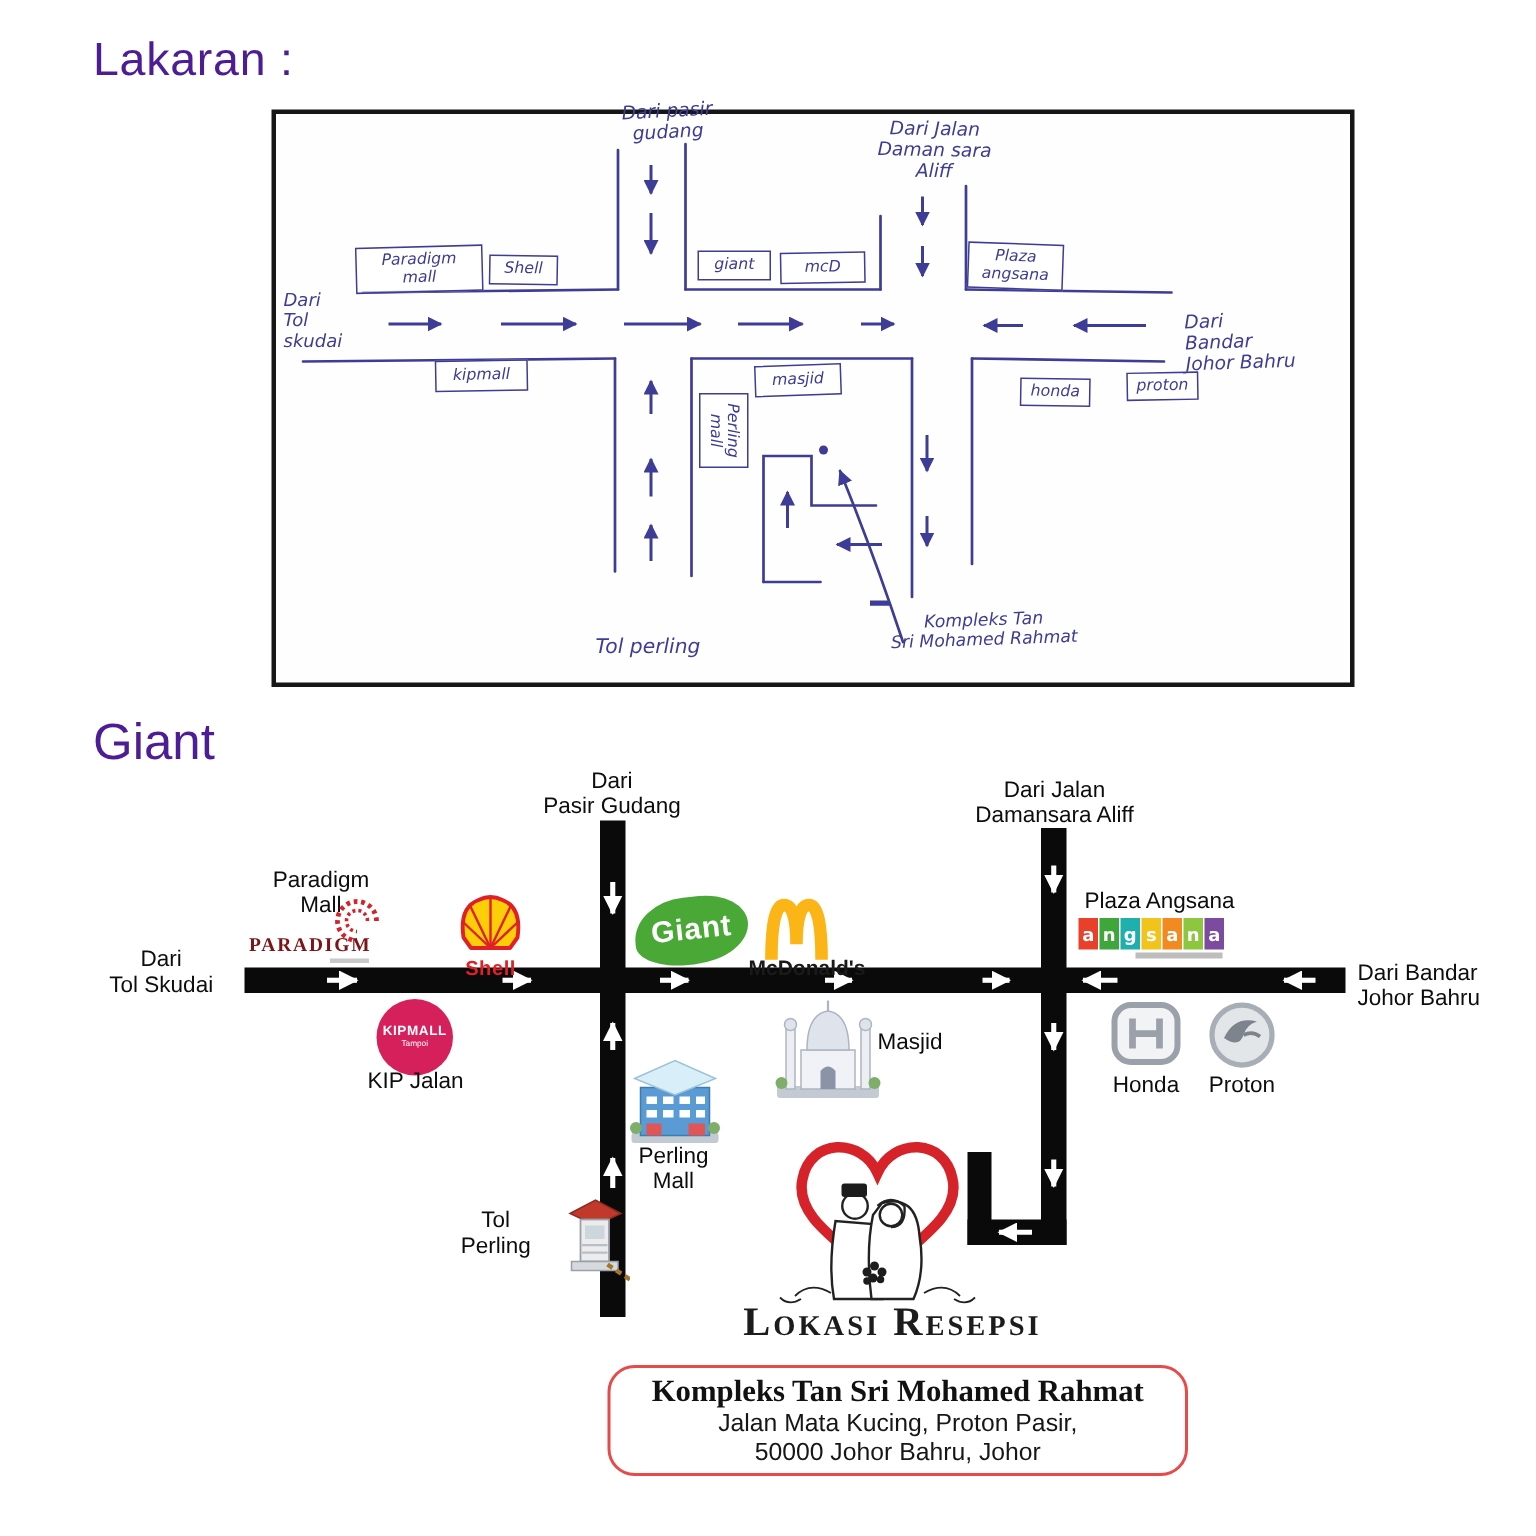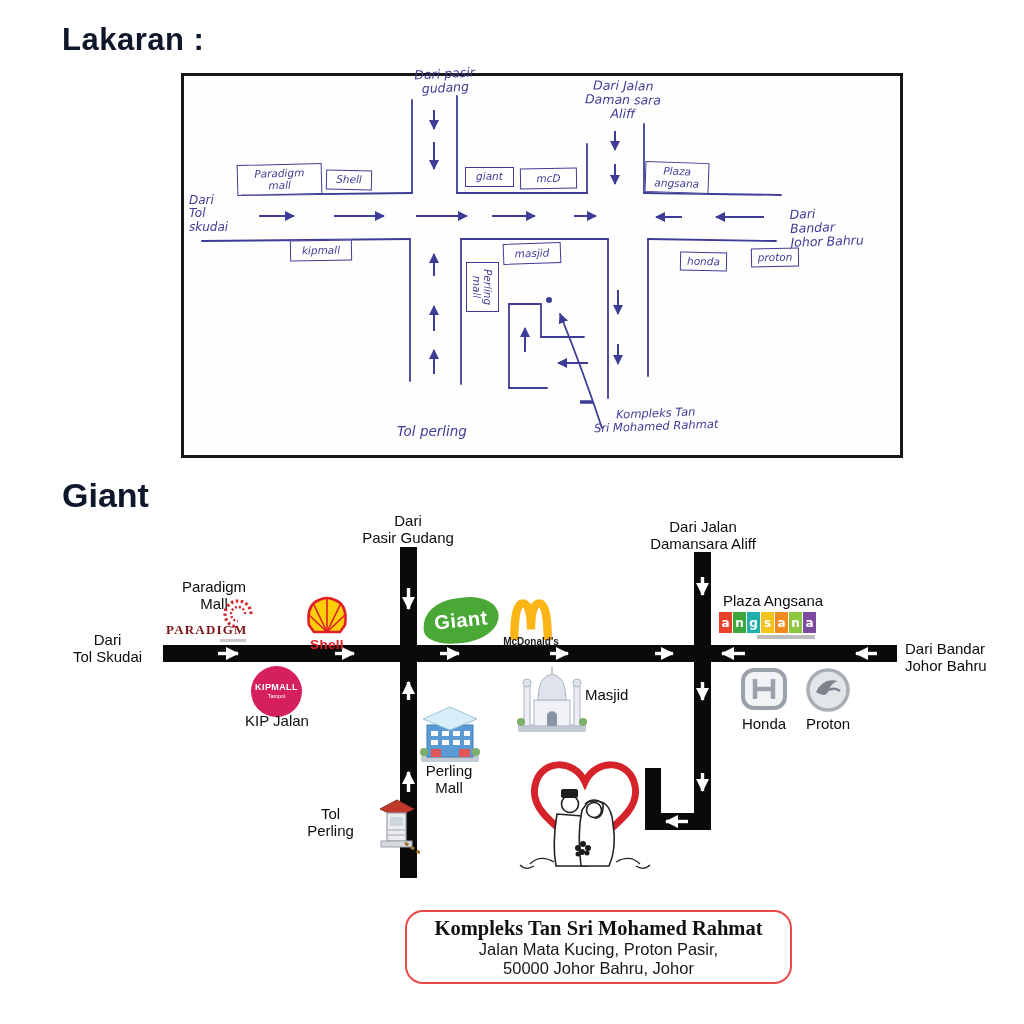--- a/index.html
+++ b/index.html
@@ -5,21 +5,21 @@
   * { margin:0; padding:0; box-sizing:border-box; }
   html,body { background:#fff; }
   .page {
     position:relative; width:1024px; height:1024px; background:#fff;
     font-family:"Liberation Sans", sans-serif; color:#111; overflow:hidden;
   }
   .abs { position:absolute; }
   .ctr { text-align:center; }
 
   
-  .sec-title { position:absolute; font-weight:bold; color:#0f172a; }
+  .sec-title { position:absolute; font-weight:normal; color:#4c1d95; }
   #lakaran-title { left:62px; top:22px; font-size:31px; letter-spacing:.5px; }
   #draf-title    { left:62px; top:476px; font-size:34px; }
 
   
   .sketch-box {
     position:absolute; left:181px; top:73px; width:722px; height:385px;
     border:3px solid #161616; background:#fefefe; overflow:visible;
   }
   .sketch-svg { position:absolute; left:0; top:0; }
   .hand {
@@ -48,21 +48,21 @@
   .kip-circle {
     position:absolute; left:251px; top:166px; width:51px; height:51px; border-radius:50%;
     background:#d5205c; color:#fff; display:flex; flex-direction:column;
     align-items:center; justify-content:center; line-height:1;
   }
   .kip-circle .t1 { font-size:9px; font-weight:bold; letter-spacing:.4px; }
   .kip-circle .t2 { font-size:5.5px; margin-top:2px; }
   .shell-wrap { position:absolute; left:301px; top:95px; width:52px; text-align:center; }
   .shell-word { color:#e01f26; font-weight:bold; font-size:13.5px; margin-top:-2px; letter-spacing:.3px; }
   .mcd-wrap { position:absolute; left:499px; top:96px; width:64px; text-align:center; }
-  .mcd-word { font-size:10px; font-weight:bold; color:#1a1a1a; margin-top:-10px; }
+  .mcd-word { font-size:14px; font-weight:bold; color:#1a1a1a; margin-top:-10px; }
   .paradigm-wrap { position:absolute; left:166px; top:100px; width:100px; height:44px; }
   .paradigm-word {
     position:absolute; left:0; bottom:6px; font-family:"Liberation Serif", serif;
     color:#7c1418; font-size:13px; letter-spacing:1.2px; font-weight:bold;
   }
   .paradigm-strip { position:absolute; left:54px; bottom:2px; width:26px; height:3px; background:#c9c9c9; }
   .ang-wrap { position:absolute; left:719px; top:112px; width:100px; }
   .ang-tiles { display:flex; gap:1px; }
   .ang-tile {
     width:13px; height:21px; color:#fff; font-weight:bold; font-size:12px;
@@ -367,20 +367,21 @@
           <circle cx="117" cy="101" r="2.5"></circle>
           <circle cx="108" cy="102" r="2.5"></circle>
       </g>
       <g stroke="#222" stroke-width="1.2" fill="none">
         <path d="M60,112 q10,-10 24,-2"></path>
         <path d="M170,112 q-10,-10 -24,-2"></path>
         <path d="M50,113 q6,6 14,1"></path>
         <path d="M180,113 q-6,6 -14,1"></path>
       </g>
     </svg>
+    <div class="lokasi">Lokasi Resepsi</div>
 
     <div class="addr-box">
       <div class="addr-name">Kompleks Tan Sri Mohamed Rahmat</div>
       <div class="addr-line">Jalan Mata Kucing, Proton Pasir,</div>
       <div class="addr-line">50000 Johor Bahru, Johor</div>
     </div>
   </div>
 </div>
 
 </body></html>

